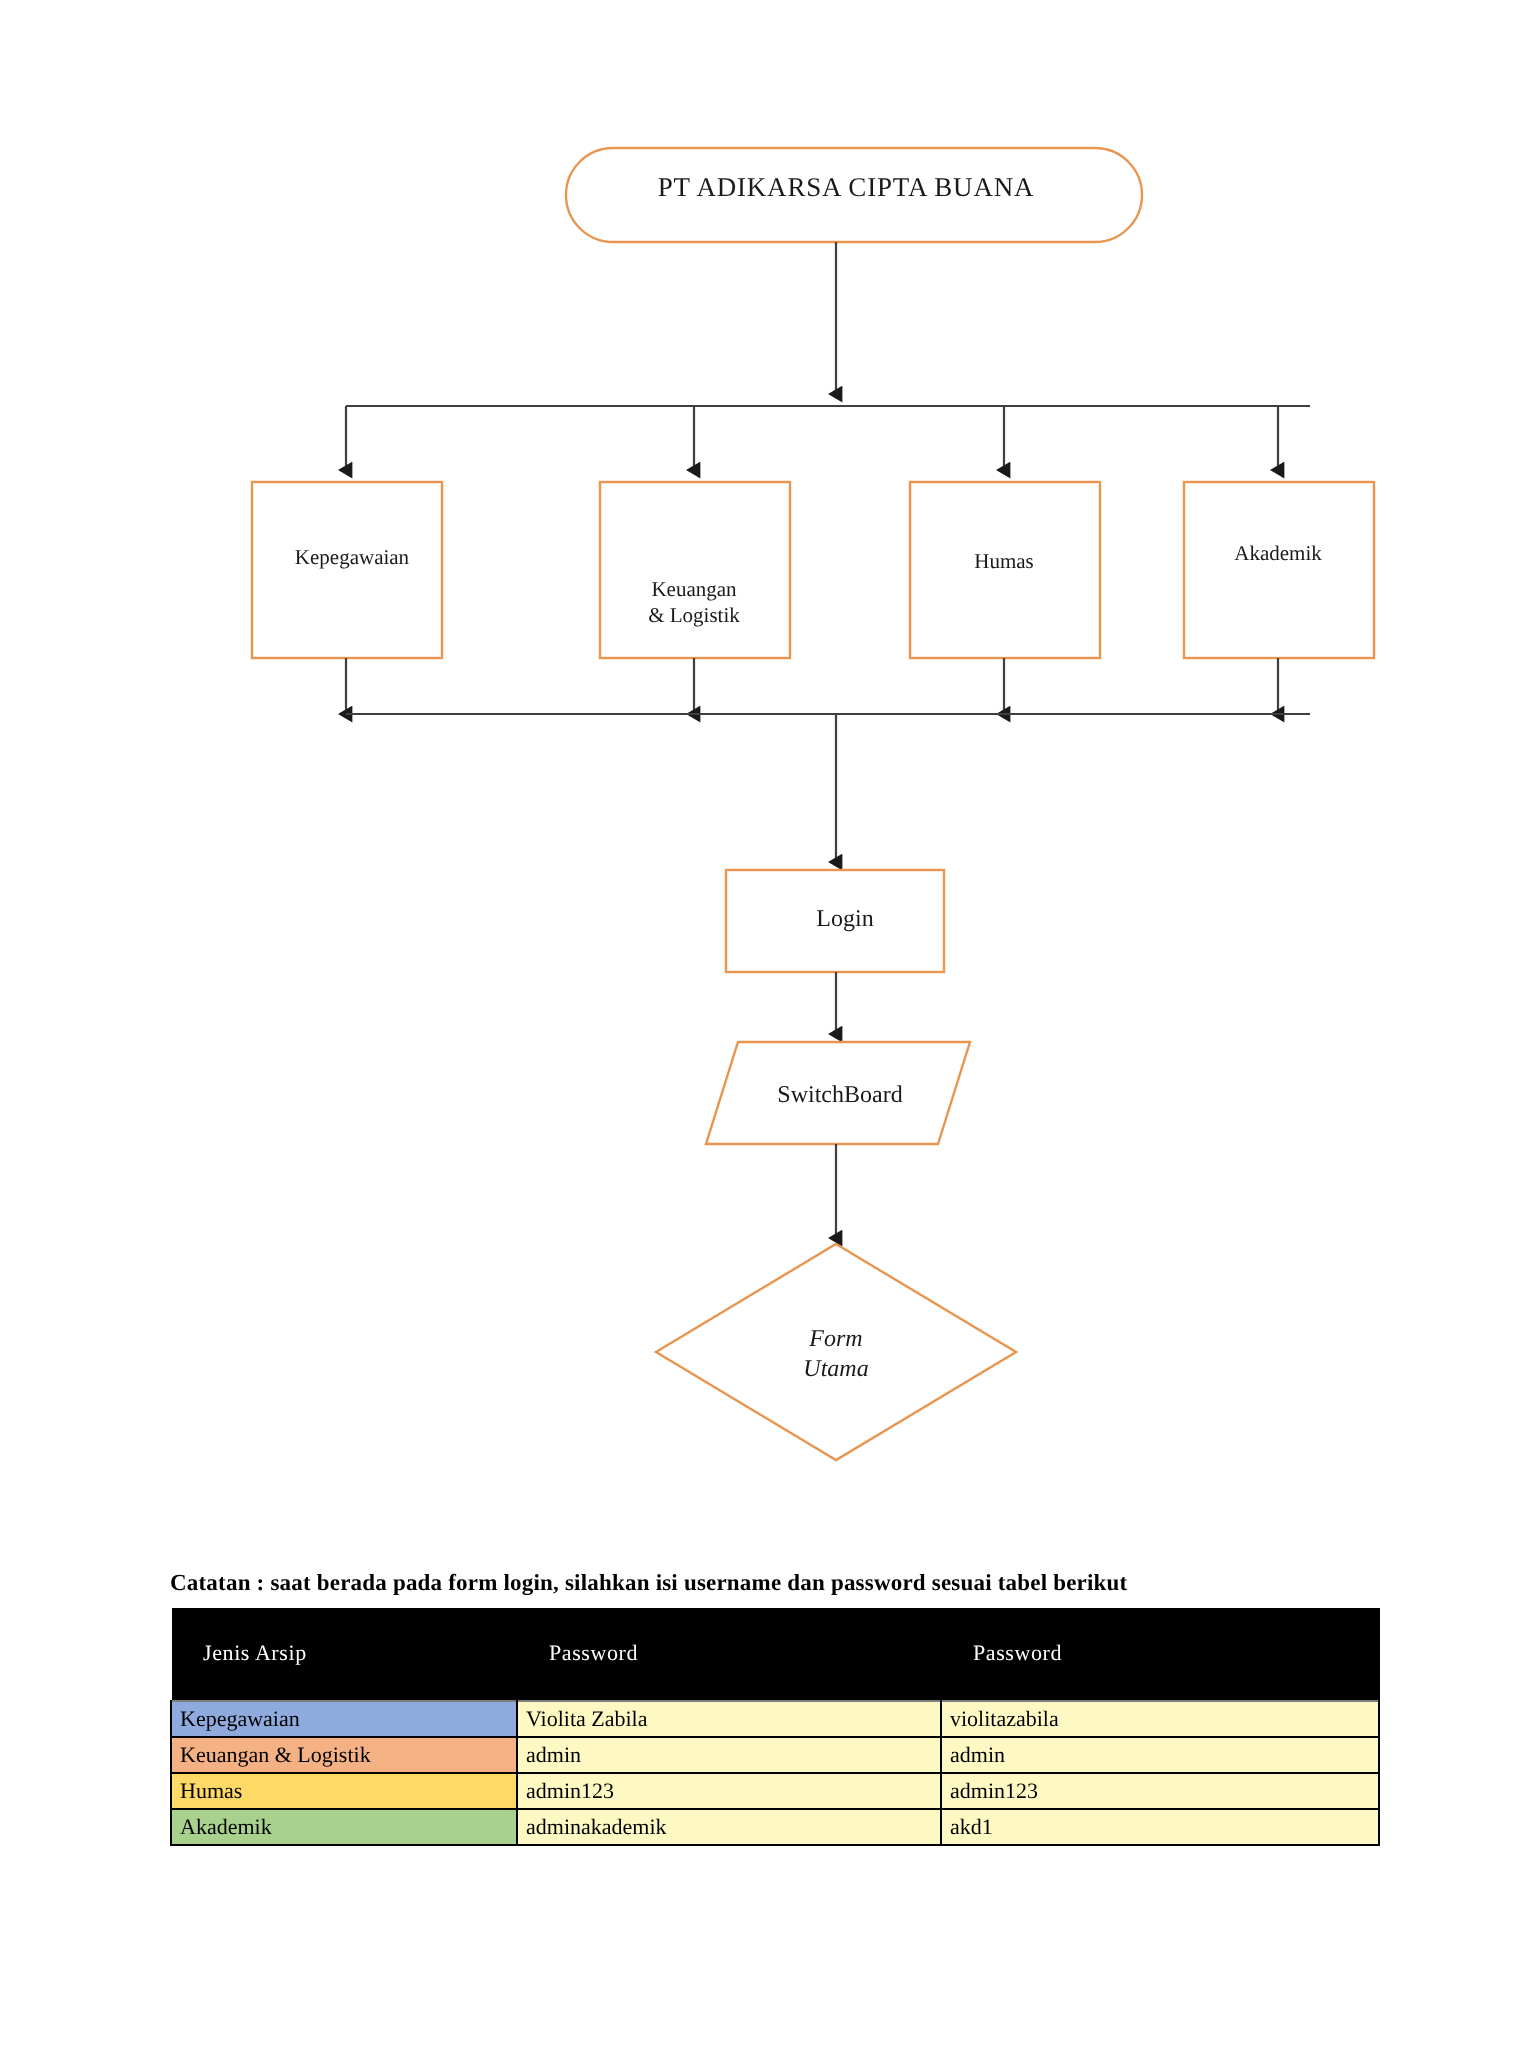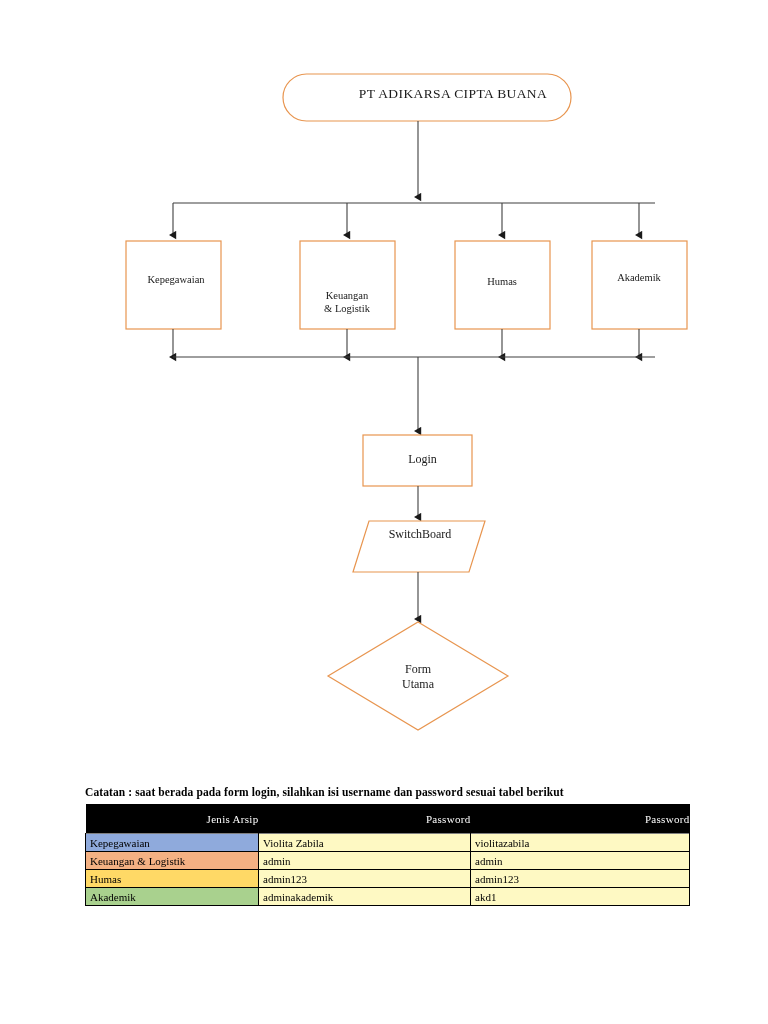--- a/index.html
+++ b/index.html
@@ -31,21 +31,21 @@
     text-align: center;
     font-family: "Liberation Serif", serif;
     color: #1a1a1a;
     line-height: 1.25;
     white-space: pre-line;
     pointer-events: none;
   }
 
   
   .root-label {
-    left: 299px;
+    left: 269px;
     top: 86px;
     width: 308px;
     font-size: 13.5px;
     letter-spacing: 0.4px;
   }
 
   
   .dept-label {
     font-size: 10.5px;
     width: 110px;
@@ -53,26 +53,27 @@
   .dept-1 { left: 121px; top: 273px; }
   .dept-2 { left: 292px; top: 265px; margin-top: 24px; }
   .dept-3 { left: 447px; top: 275px; }
   .dept-4 { left: 584px; top: 271px; }
 
   .login-label {
     left: 363px; top: 452px; width: 119px;
     font-size: 12px;
   }
   .switchboard-label {
-    left: 358px; top: 527px; width: 124px;
+    left: 358px; top: 540px; width: 124px;
     font-size: 12px;
   }
   .form-label {
     left: 358px; top: 662px; width: 120px;
     font-size: 12px;
+    font-style: italic;
   }
 
   
   #note-text {
     position: absolute;
     left: 85px;
     top: 774px;
     width: 640px;
     font-family: "Liberation Serif", serif;
     font-size: 11.5px;
@@ -94,23 +95,23 @@
     font-size: 11px;
   }
   #credentials-table col.c1 { width: 173px; }
   #credentials-table col.c2 { width: 212px; }
   #credentials-table col.c3 { width: 219px; }
 
   #credentials-table thead th {
     background: #000000;
     color: #ffffff;
     font-weight: normal;
-    text-align: right;
-    height: 29px;
-    padding: 0;
+    text-align: left;
+    height: 14px;
+    padding: 16px;
     border: none;
     font-size: 11px;
     letter-spacing: 0.3px;
   }
   #credentials-table tbody td {
     height: 17px;
     padding: 0 0 0 4px;
     border: 1px solid #000000;
     border-top: 1px solid #7f7f7f;
     vertical-align: middle;

